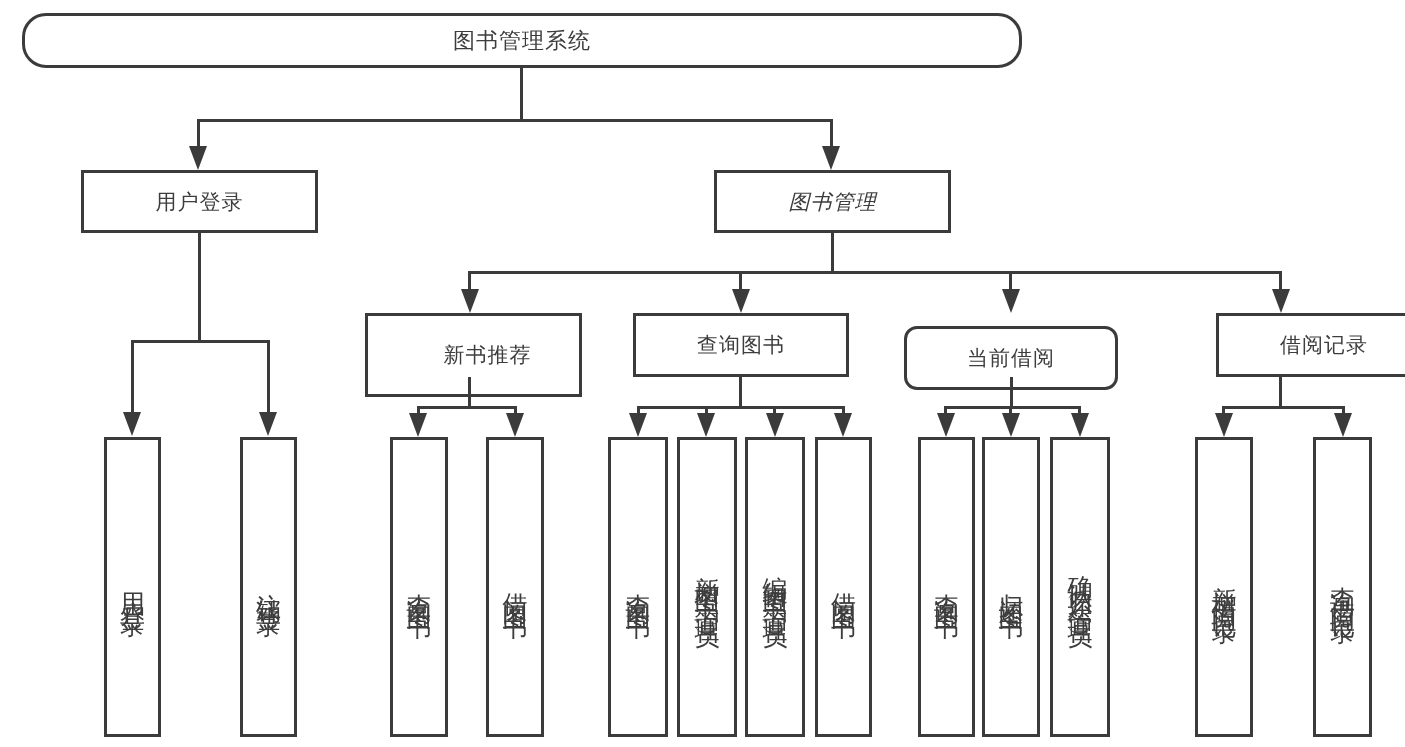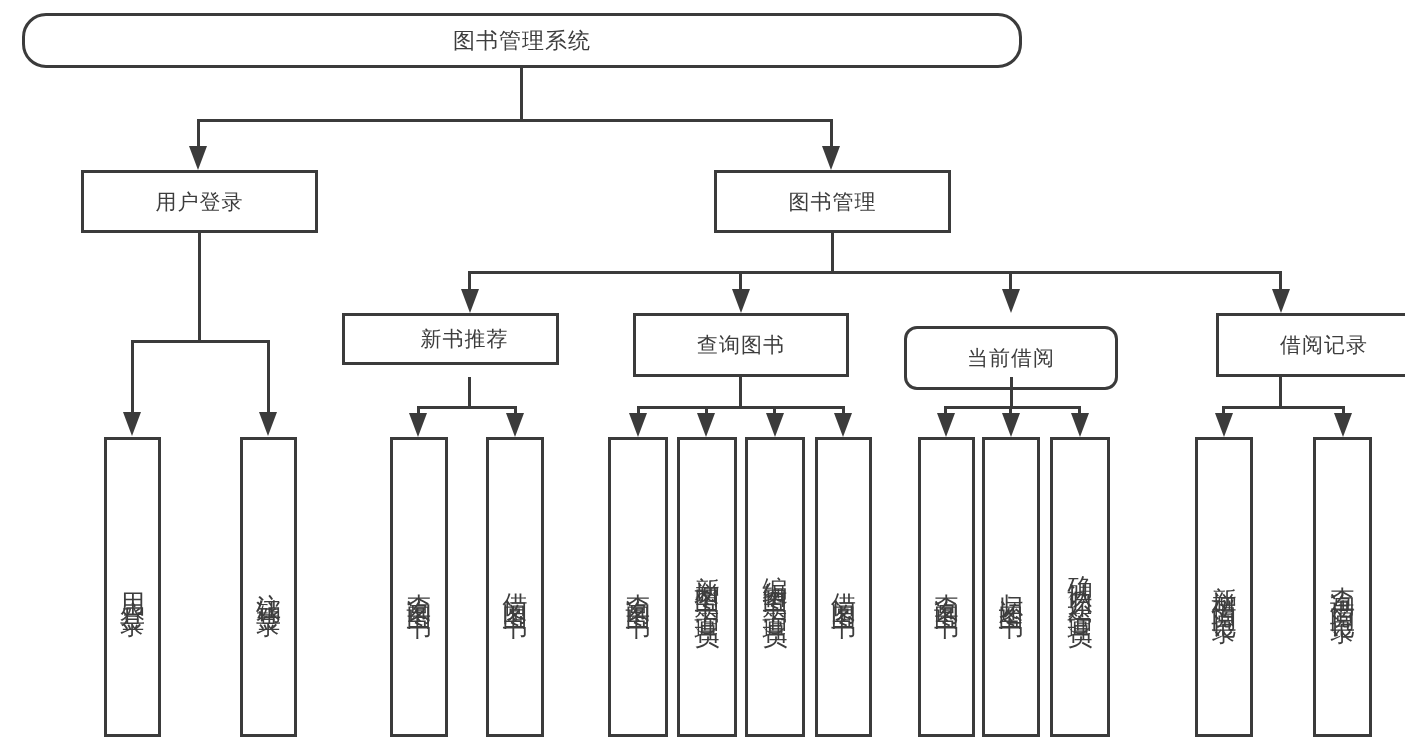--- a/index.html
+++ b/index.html
@@ -85,21 +85,21 @@
   <div class="vline" style="left:520px; top:68px; height:51px;"></div>
   <div class="hline" style="left:197px; top:119px; width:636px;"></div>
   <div class="vline" style="left:197px; top:119px; height:29px;"></div>
   <div class="arrow" style="left:189px; top:146px;"></div>
   <div class="vline" style="left:830px; top:119px; height:29px;"></div>
   <div class="arrow" style="left:822px; top:146px;"></div>
 
   <div class="hbox" style="left:81px; top:170px; width:237px; height:63px;">
     <span>用户登录</span>
   </div>
-  <div class="hbox" style="left:714px; top:170px; width:237px; height:63px;">
+  <div class="hbox" style="left:714px; top:170px; width:237px; height:63px;font-style:italic;">
     <span>图书管理</span>
   </div>
 
   <div class="vline" style="left:198px; top:233px; height:107px;"></div>
   <div class="hline" style="left:131px; top:340px; width:139px;"></div>
   <div class="vline" style="left:131px; top:340px; height:74px;"></div>
   <div class="arrow" style="left:123px; top:412px;"></div>
   <div class="vline" style="left:267px; top:340px; height:74px;"></div>
   <div class="arrow" style="left:259px; top:412px;"></div>
 
@@ -107,21 +107,21 @@
   <div class="hline" style="left:468px; top:271px; width:814px;"></div>
   <div class="vline" style="left:468px; top:271px; height:20px;"></div>
   <div class="arrow" style="left:461px; top:289px;"></div>
   <div class="vline" style="left:739px; top:271px; height:20px;"></div>
   <div class="arrow" style="left:732px; top:289px;"></div>
   <div class="vline" style="left:1009px; top:271px; height:20px;"></div>
   <div class="arrow" style="left:1002px; top:289px;"></div>
   <div class="vline" style="left:1279px; top:271px; height:20px;"></div>
   <div class="arrow" style="left:1272px; top:289px;"></div>
 
-  <div class="hbox" style="left:342px; top:313px; width:217px; height:52px;padding-left:28px;">
+  <div class="hbox" style="left:365px; top:313px; width:217px; height:84px;padding-left:28px;">
     <span>新书推荐</span>
   </div>
   <div class="hbox" style="left:633px; top:313px; width:216px; height:64px;">
     <span>查询图书</span>
   </div>
   <div class="hbox" style="left:904px; top:326px; width:214px; height:64px;border-radius:13px;">
     <span>当前借阅</span>
   </div>
   <div class="hbox" style="left:1216px; top:313px; width:216px; height:64px;">
     <span>借阅记录</span>

